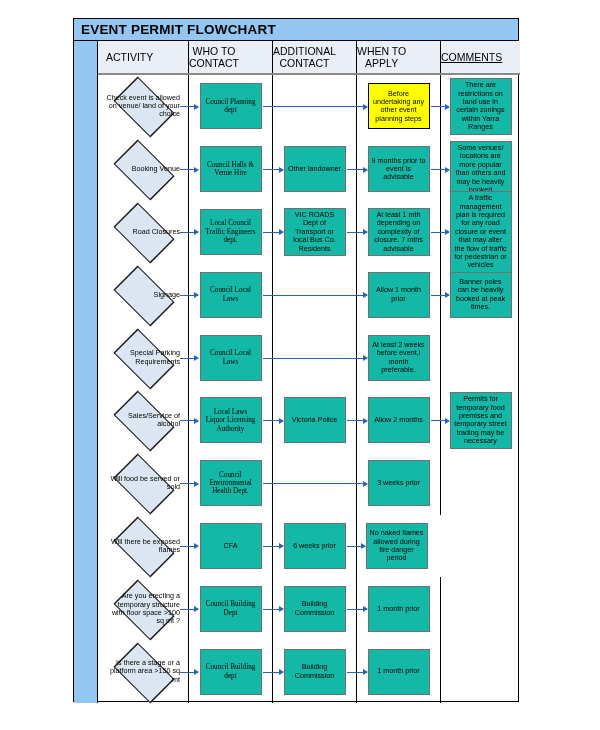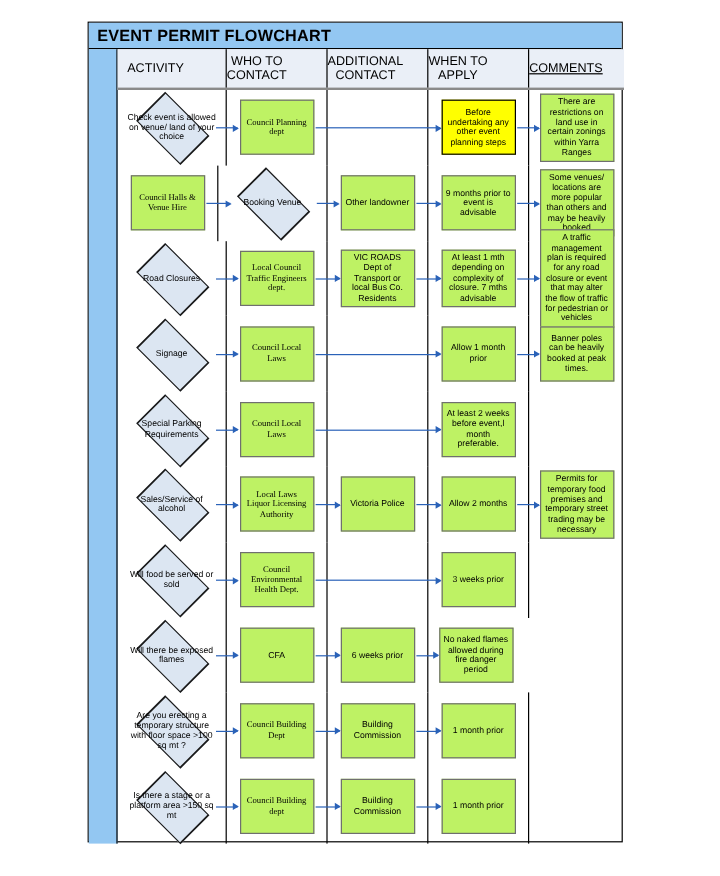--- a/index.html
+++ b/index.html
@@ -95,21 +95,21 @@
   .c0{width:91px;}
   .c1{width:84px;}
   .c2{width:84px;}
   .c3{width:84px;}
   .c4{width:79px;}
 
   
   .node{
     position:relative;
     box-sizing:border-box;
-    background:#bef264;
+    background:#14b8a6;
     border:1.5px solid #6f6f6f;
     font-size:7.2px;
     line-height:8.4px;
     color:#000;
     text-align:center;
     display:flex; align-items:center; justify-content:center;
     padding:2px 3px;
     z-index:2;
   }
   .node.yellow{background:#ffff00;border-color:#000;}
@@ -132,21 +132,21 @@
     background:#dce6f2;
     border:1.2px solid #1a1a1a;
     transform:rotate(45deg) scale(1.45,0.95);
     z-index:1;
   }
   .diamond-label{
     position:relative;
     z-index:3;
     font-size:7.2px;
     line-height:8.2px;
-    text-align:center;
+    text-align:right;
     color:#000;
     width:74px;
   }
 
   
   .arrow{
     position:absolute;
     top:50%;
     height:1px;
     background:#2a62b8;
@@ -220,30 +220,30 @@
             <div class="cell c2"></div>
             <div class="cell c3">
               <div class="node box-when yellow" style="min-height: 46px;">Before undertaking any other event planning steps</div>
               <div class="arrow" style="left: 74px; width: 18px;"></div>
             </div>
             <div class="cell c4">
               <div class="node box-com" style="min-height: 46px;">There are restrictions on land use in certain zonings within Yarra Ranges</div>
             </div>
           </div>
           <div class="row" style="height: 62.8px;">
+            <div class="cell c0">
+              <div class="diamond-wrap">
+                <div class="diamond-shape"></div>
+                <div class="diamond-label">Booking Venue</div>
+              </div>
+              <div class="arrow" style="left: 82px; width: 18px;"></div>
+            </div>
             <div class="cell c1">
               <div class="node box-who" style="min-height: 46px;">Council Halls &amp; Venue Hire</div>
               <div class="arrow" style="left: 74px; width: 20px;"></div>
-            </div>
-            <div class="cell c0">
-              <div class="diamond-wrap">
-                <div class="diamond-shape"></div>
-                <div class="diamond-label">Booking Venue</div>
-              </div>
-              <div class="arrow" style="left: 82px; width: 18px;"></div>
             </div>
             <div class="cell c2">
               <div class="node box-add" style="min-height: 46px;">Other landowner</div>
               <div class="arrow" style="left: 74px; width: 20px;"></div>
             </div>
             <div class="cell c3">
               <div class="node box-when" style="min-height: 46px;">9 months prior to event is advisable</div>
               <div class="arrow" style="left: 74px; width: 18px;"></div>
             </div>
             <div class="cell c4">

